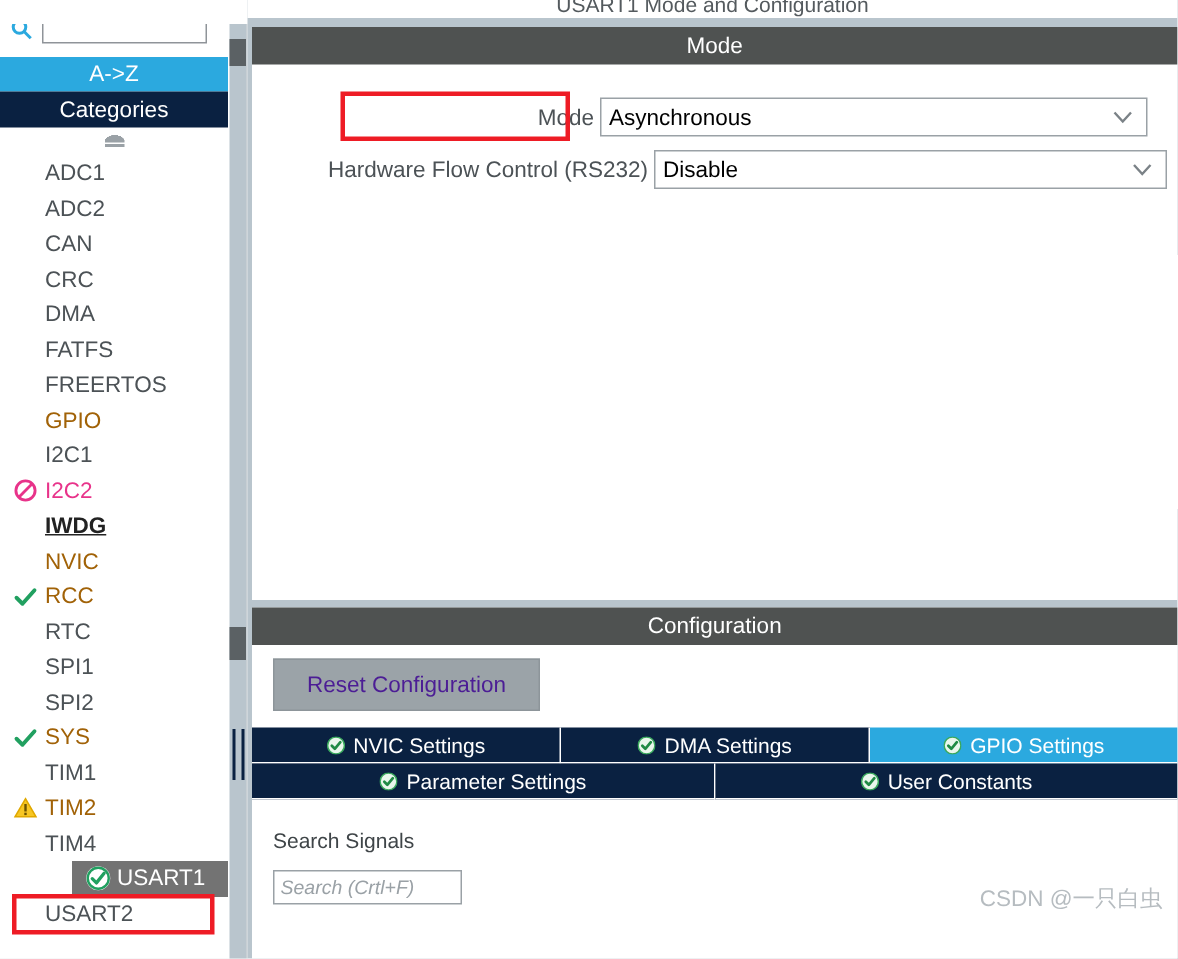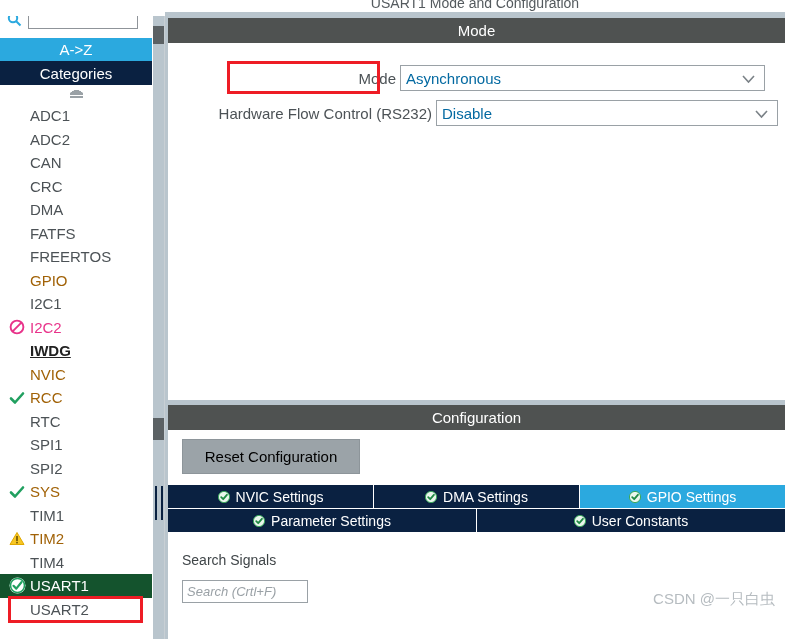--- a/index.html
+++ b/index.html
@@ -74,21 +74,21 @@
     color: #4c5256;
     white-space: nowrap;
   }
   .tree-item .badge {
     width: 18px; height: 18px;
     margin-right: 2px;
     flex: 0 0 18px;
     display: flex; align-items: center; justify-content: center;
   }
   .tree-item .lbl { padding-left: 2px; }
-  .tree-item.sel { background: #14532d; }
+  .tree-item.sel { background: #737373; margin-left: 48px; }
   .tree-item.sel .lbl { color: #ffffff; }
   .t-green .lbl { color: #a16207; }
   .t-pink .lbl  { color: #e8338a; }
   .t-bold .lbl  { color: #222222; font-weight: bold; text-decoration: underline; }
 
   .sb-track {
     position: absolute; left: 153px; top: 0;
     width: 12px; height: 639px;
     background: #b9c5cd;
   }
@@ -150,21 +150,21 @@
     text-align: right;
     padding-right: 4px;
     white-space: nowrap;
   }
   .combo {
     height: 26px;
     border: 1px solid #9aa1a6;
     background: #ffffff;
     display: flex; align-items: center;
     font-size: 15px;
-    color: #0369a1;
+    color: #000000;
     padding-left: 5px;
     position: relative;
   }
   .combo .chev {
     position: absolute; right: 9px; top: 50%;
     transform: translateY(-50%);
   }
 
   .redbox {
     position: absolute;
@@ -177,21 +177,21 @@
     width: 617px; height: 234px;
     background: #ffffff;
   }
   #config-body { position: relative; height: 209px; background: #ffffff; }
 
   .reset-btn {
     position: absolute; left: 14px; top: 9px;
     width: 178px; height: 35px;
     background: #9ba3a8;
     border: 1px solid #8d959a;
-    color: #000000;
+    color: #4c1d95;
     font-size: 15px;
     display: flex; align-items: center; justify-content: center;
   }
 
   .tabs {
     position: absolute; left: 0; top: 55px;
     width: 617px;
   }
   .tab-row { display: flex; width: 617px; height: 24px; }
   .tab {

